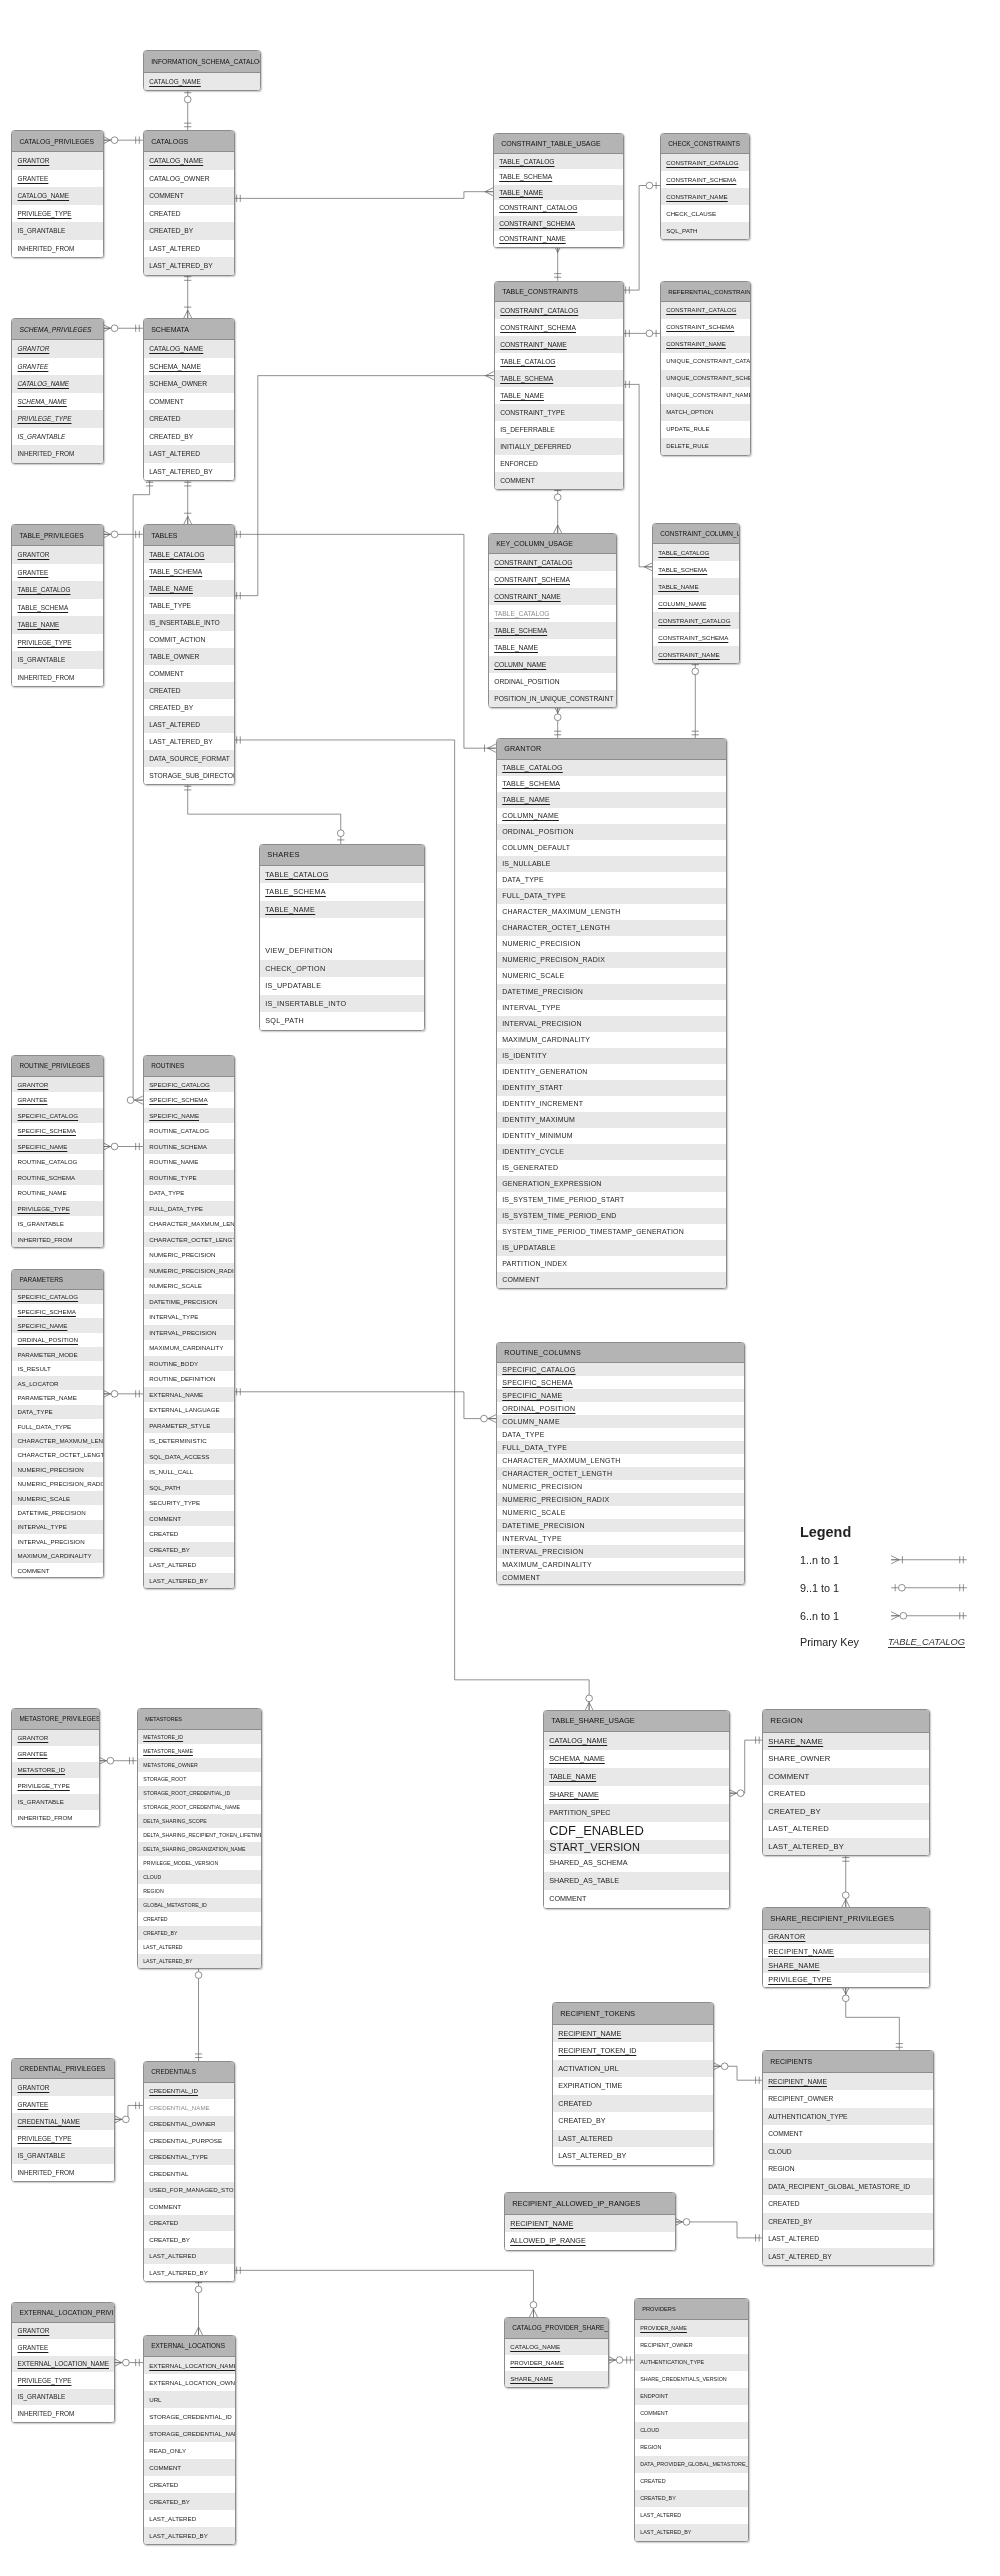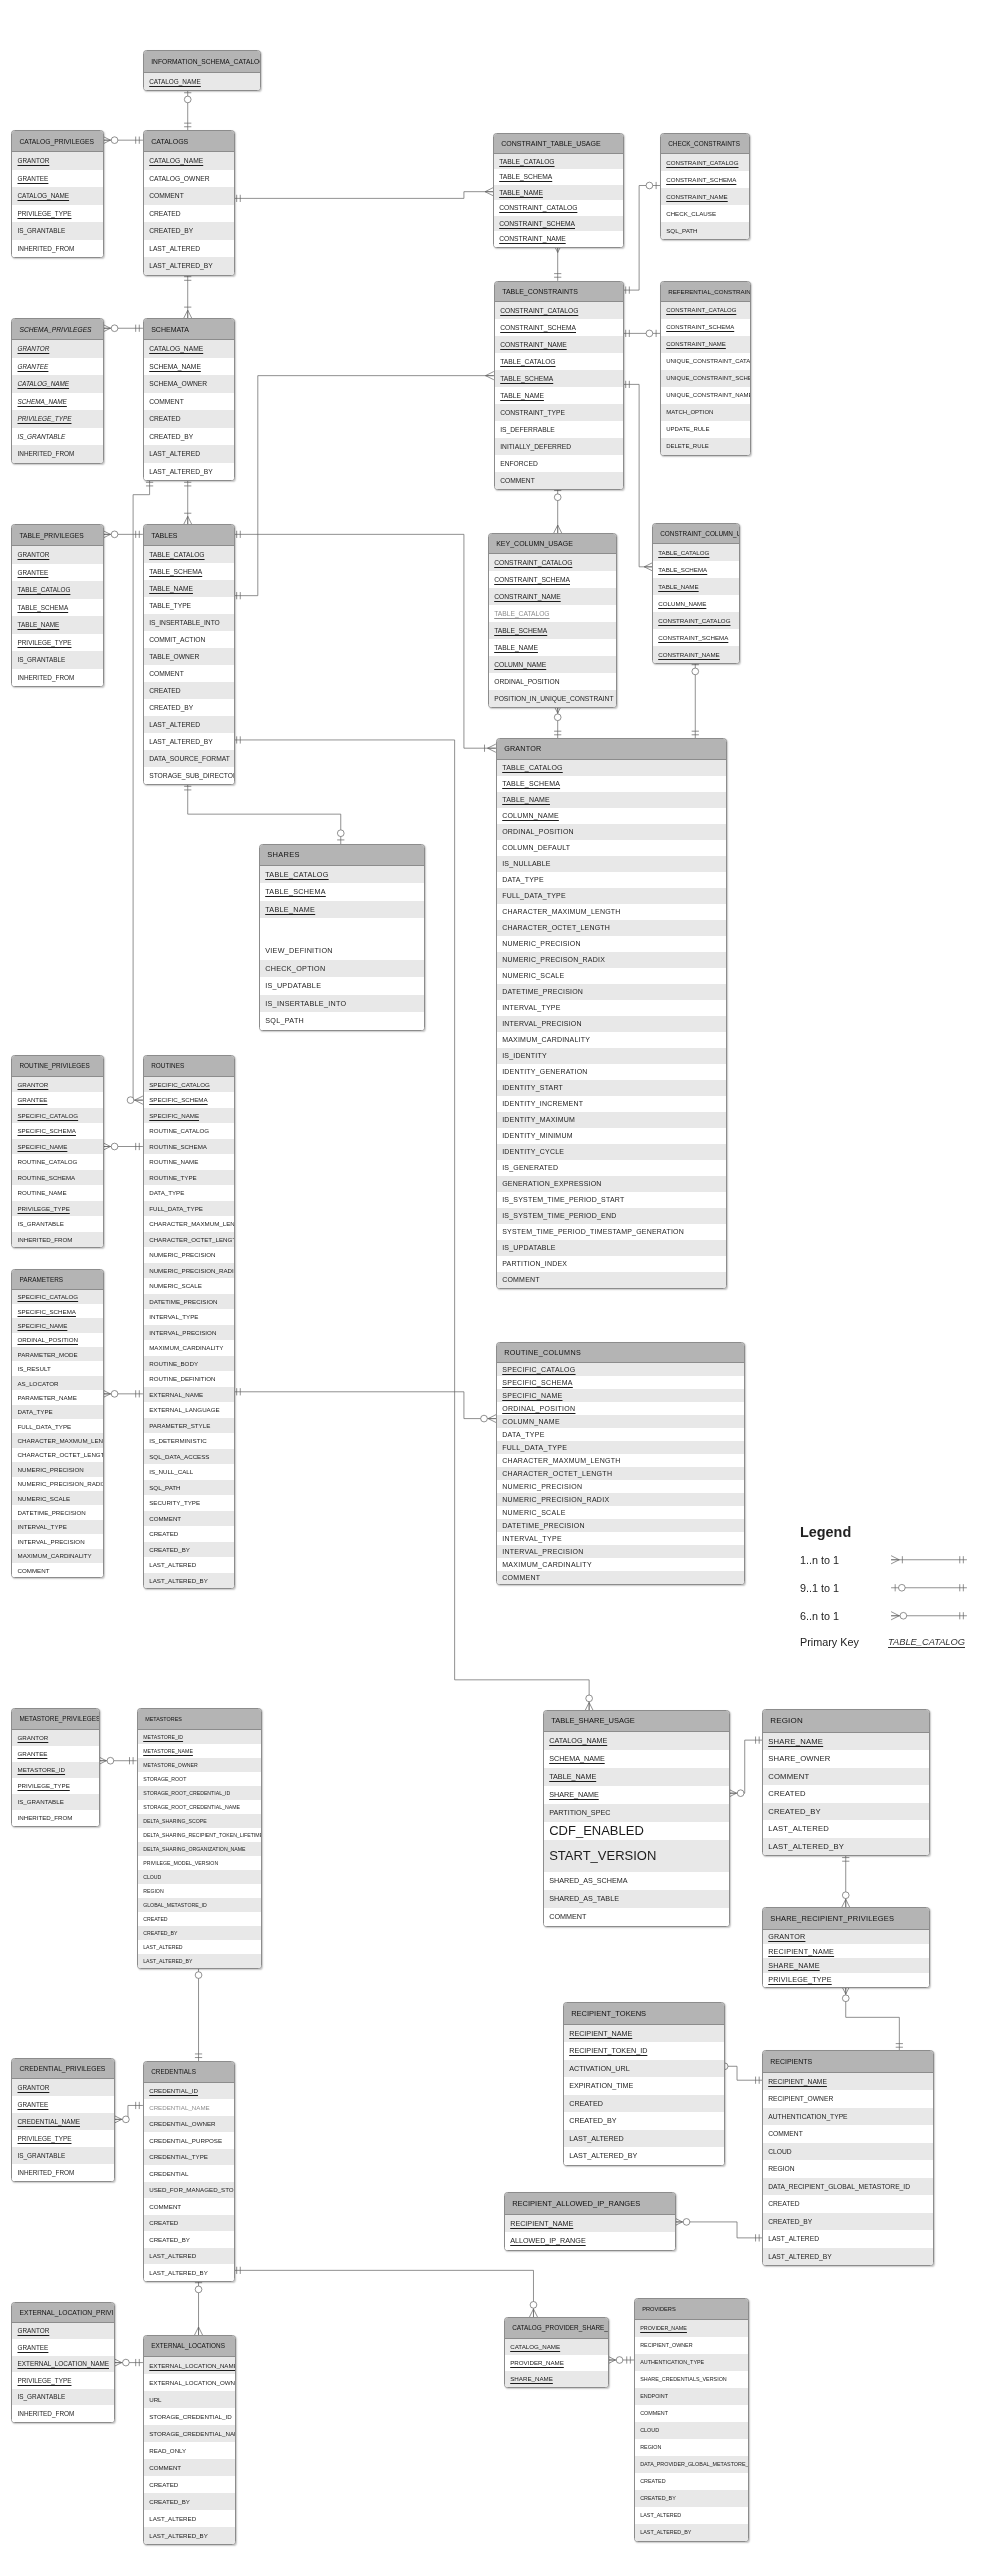--- a/index.html
+++ b/index.html
@@ -1121,21 +1121,21 @@
       </div>
       <div class="row" style="height: 18px; font-size: 7.2px; letter-spacing: 0px;">
         <span class="pk ">SHARE_NAME</span>
       </div>
       <div class="row" style="height: 18px; font-size: 7.2px; letter-spacing: 0px;">
         <span class="">PARTITION_SPEC</span>
       </div>
       <div class="row" style="height: 18px; font-size: 13px; letter-spacing: 0px;">
         <span class="">CDF_ENABLED</span>
       </div>
-      <div class="row" style="height: 32px; font-size: 13px; letter-spacing: 0px;">
+      <div class="row" style="height: 14px; font-size: 11px; letter-spacing: 0px;">
         <span class="">START_VERSION</span>
       </div>
       <div class="row" style="height: 18px; font-size: 7.2px; letter-spacing: 0px;">
         <span class="">SHARED_AS_SCHEMA</span>
       </div>
       <div class="row" style="height: 18px; font-size: 7.2px; letter-spacing: 0px;">
         <span class="">SHARED_AS_TABLE</span>
       </div>
       <div class="row" style="height: 18px; font-size: 7.2px; letter-spacing: 0px;">
         <span class="">COMMENT</span>
@@ -1173,21 +1173,21 @@
       <div class="row" style="height: 14.4px; font-size: 7.2px; letter-spacing: 0.2px;">
         <span class="pk ">RECIPIENT_NAME</span>
       </div>
       <div class="row" style="height: 14.4px; font-size: 7.2px; letter-spacing: 0.2px;">
         <span class="pk ">SHARE_NAME</span>
       </div>
       <div class="row" style="height: 14.4px; font-size: 7.2px; letter-spacing: 0.2px;">
         <span class="pk ">PRIVILEGE_TYPE</span>
       </div>
     </div>
-    <div class="entity" style="left: 552px; top: 2002px; width: 160px; margin-left: 11px;">
+    <div class="entity" style="left: 552px; top: 2002px; width: 160px;">
       <div class="hdr" style="height: 20.6px; font-size: 7.5px; letter-spacing: 0px;">RECIPIENT_TOKENS</div>
       <div class="row" style="height: 17.5px; font-size: 7.2px; letter-spacing: 0px;">
         <span class="pk ">RECIPIENT_NAME</span>
       </div>
       <div class="row" style="height: 17.5px; font-size: 7.2px; letter-spacing: 0px;">
         <span class="pk ">RECIPIENT_TOKEN_ID</span>
       </div>
       <div class="row" style="height: 17.5px; font-size: 7.2px; letter-spacing: 0px;">
         <span class="">ACTIVATION_URL</span>
       </div>

